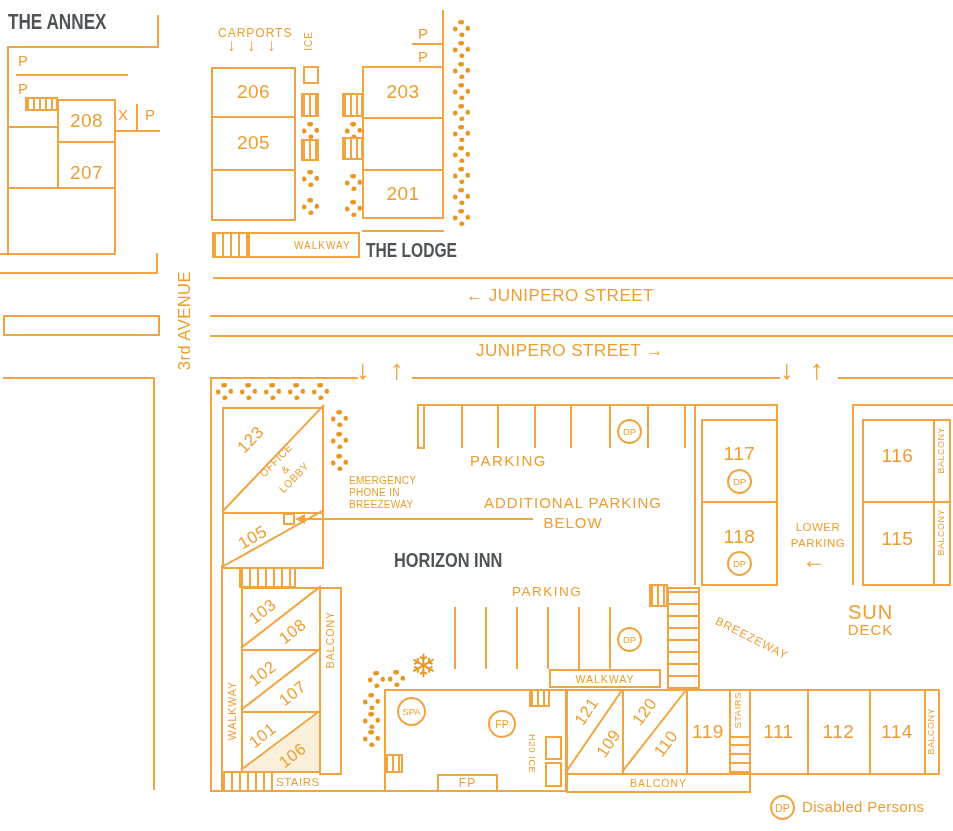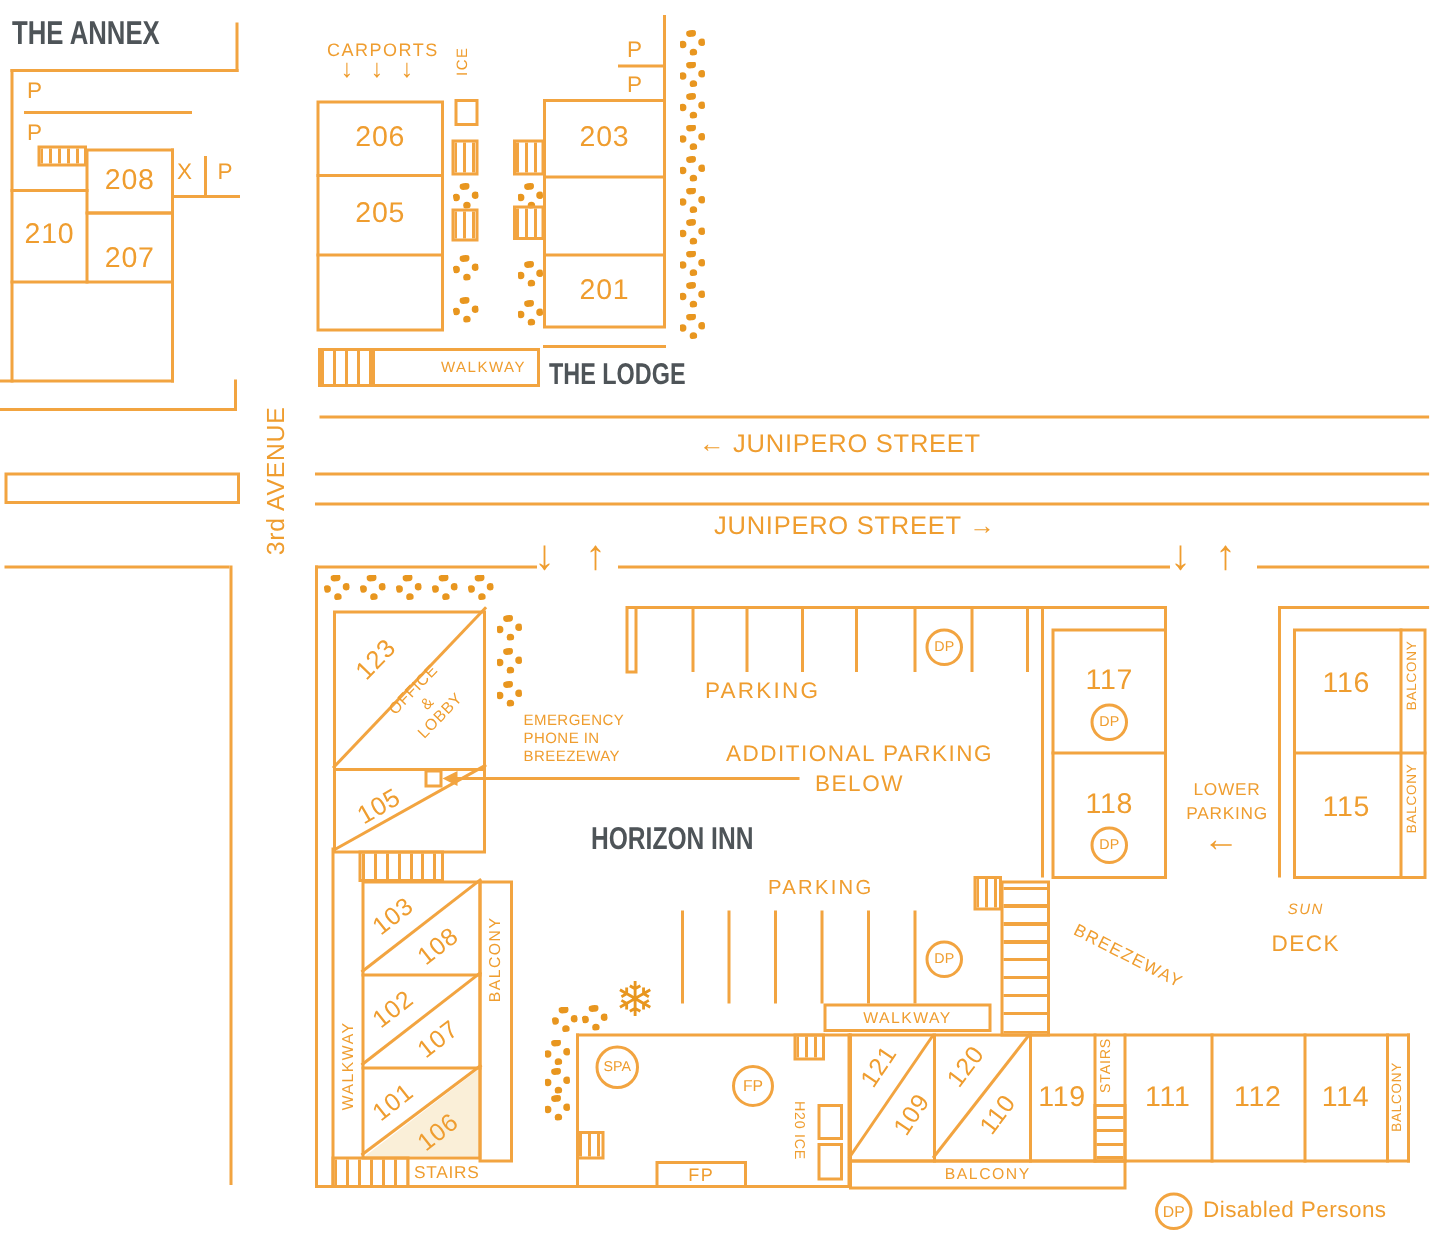--- a/index.html
+++ b/index.html
@@ -46,21 +46,20 @@
   <div class="hatchv" style="left:25px;top:97px;width:33px;height:14px;background-image:repeating-linear-gradient(90deg,#F2A440 0 2px,transparent 2px 6px);"></div>
   <div class="box" style="left:57px;top:99px;width:59px;height:44px;"></div>
   <div class="num" style="left:57px;top:99px;width:59px;height:44px;">208</div>
   <div class="lbl" style="left:118px;top:106px;font-size:15px;">X</div>
   <div class="vl" style="left:136px;top:104px;height:26px;"></div>
   <div class="lbl" style="left:145px;top:106px;font-size:15px;">P</div>
   <div class="hl" style="left:115px;top:130px;width:45px;"></div>
   <div class="box" style="left:57px;top:141px;width:59px;height:48px;"></div>
   <div class="num" style="left:57px;top:141px;width:59px;height:64px;">207</div>
   <div class="hl" style="left:7px;top:126px;width:52px;"></div>
-  <div class="num" style="left:7px;top:126px;width:52px;height:62px;">210</div>
   <div class="hl" style="left:7px;top:187px;width:52px;"></div>
   <div class="vl" style="left:7px;top:46px;height:209px;"></div>
   <div class="vl" style="left:114px;top:99px;height:156px;"></div>
   <div class="hl" style="left:0px;top:253px;width:116px;"></div>
 
   <div class="lbl" style="left:218px;top:26px;font-size:12px;letter-spacing:1px;">CARPORTS</div>
   <div class="arrow" style="left:227px;top:37px;font-size:17px;">↓</div>
   <div class="arrow" style="left:247px;top:37px;font-size:17px;">↓</div>
   <div class="arrow" style="left:267px;top:37px;font-size:17px;">↓</div>
   <div class="vtext" style="left:303px;top:31px;font-size:10px;letter-spacing:1px;">ICE</div>
@@ -213,21 +212,21 @@
 
   <div class="hl" style="left:852px;top:404px;width:101px;"></div>
   <div class="vl" style="left:852px;top:404px;height:181px;"></div>
   <div class="box" style="left:862px;top:419px;width:89px;height:167px;"></div>
   <div class="hl" style="left:862px;top:501px;width:89px;"></div>
   <div class="vl" style="left:933px;top:419px;height:167px;"></div>
   <div class="num" style="left:862px;top:444px;width:71px;height:24px;">116</div>
   <div class="num" style="left:862px;top:527px;width:71px;height:24px;">115</div>
   <div class="vtext" style="left:936px;top:427px;font-size:9px;letter-spacing:.5px;">BALCONY</div>
   <div class="vtext" style="left:936px;top:509px;font-size:9px;letter-spacing:.5px;">BALCONY</div>
-  <div class="lbl ctr" style="left:843px;top:601px;width:55px;font-size:10px;letter-spacing:1px;font-style:italic;">SUN</div>
+  <div class="lbl ctr" style="left:843px;top:601px;width:55px;font-size:20px;letter-spacing:1px;">SUN</div>
   <div class="lbl ctr" style="left:843px;top:621px;width:55px;font-size:15px;letter-spacing:1px;">DECK</div>
 
   <div class="lbl" style="left:512px;top:584px;font-size:13.5px;letter-spacing:1.5px;">PARKING</div>
   <div class="vl" style="left:454px;top:607px;height:62px;"></div>
   <div class="vl" style="left:485px;top:607px;height:62px;"></div>
   <div class="vl" style="left:516px;top:607px;height:62px;"></div>
   <div class="vl" style="left:547px;top:607px;height:62px;"></div>
   <div class="vl" style="left:578px;top:607px;height:62px;"></div>
   <div class="vl" style="left:609px;top:607px;height:62px;"></div>
   <div class="circ" style="left:617px;top:627px;">DP</div>

